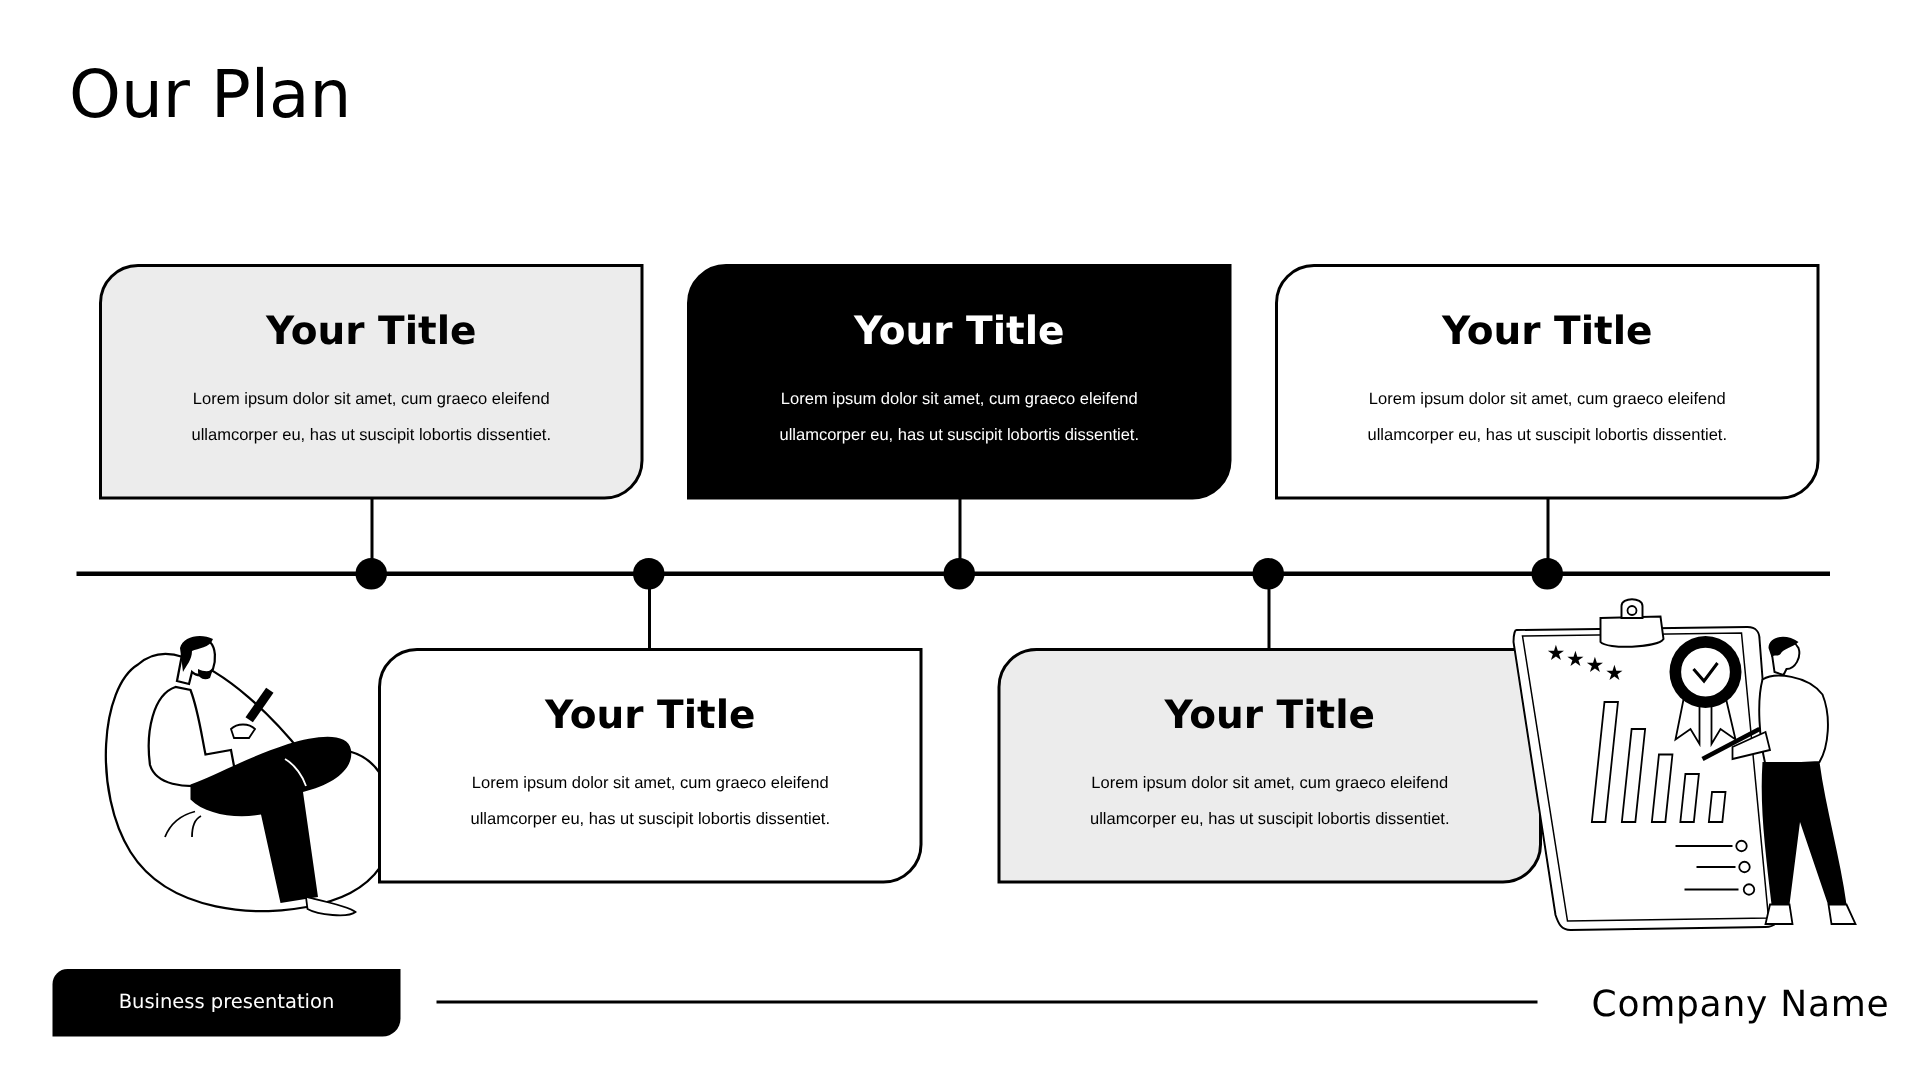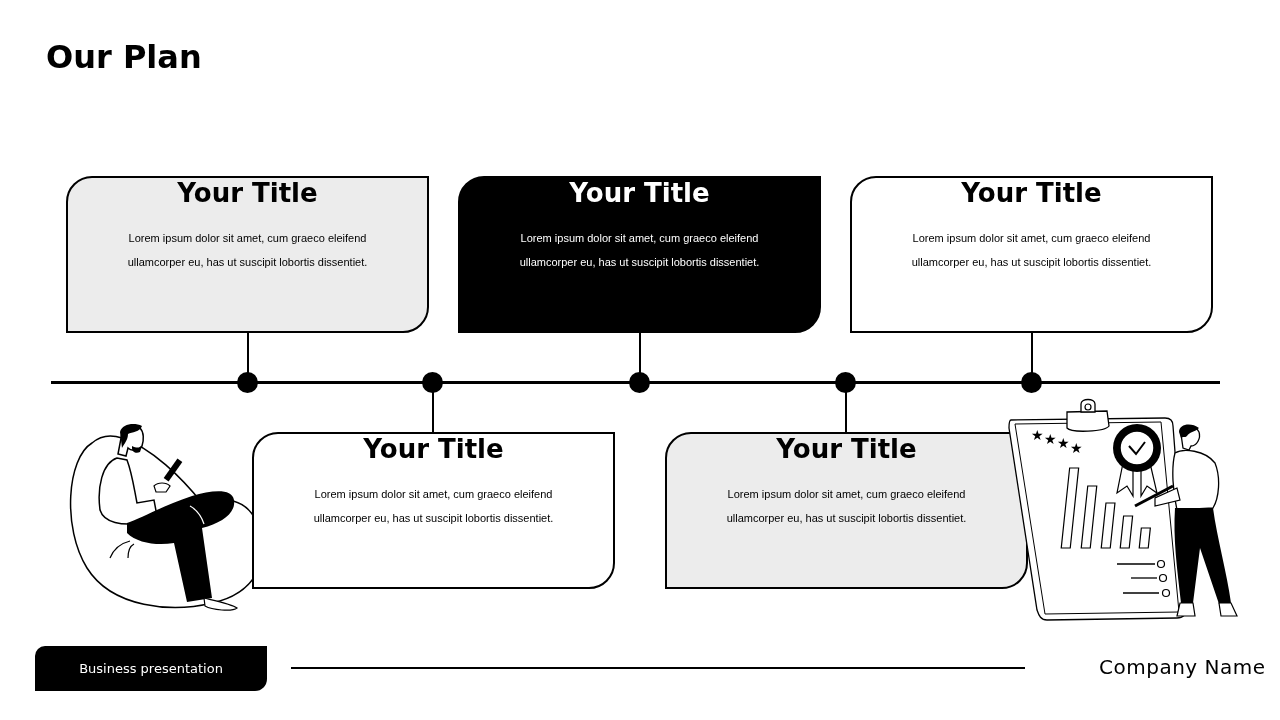--- a/index.html
+++ b/index.html
@@ -2,60 +2,60 @@
 <html><head>
   <meta charset="utf-8">
   <style>
     html, body { margin: 0; padding: 0; }
     body {
       width: 1280px; height: 720px; position: relative; overflow: hidden;
       background: #ffffff; font-family: "Liberation Sans", sans-serif; color: #000;
     }
     .page-title {
       position: absolute; left: 46px; top: 40px; margin: 0;
-      font-family: "DejaVu Sans", sans-serif; font-weight: bold; font-size: 32px;
+      font-family: "DejaVu Sans", sans-serif; font-weight: normal; font-size: 44px;
       letter-spacing: 0px; line-height: 1.1;
     }
     .timeline-line {
       position: absolute; left: 51px; top: 381px; width: 1169px; height: 3px; background: #000;
     }
     .dot {
       position: absolute; width: 21px; height: 21px; border-radius: 50%; background: #000;
       top: 372px;
     }
     .connector { position: absolute; width: 2px; background: #000; }
     .card {
       position: absolute; box-sizing: border-box; border: 2.5px solid #000;
       border-radius: 26px 0 26px 0;
       text-align: center;
     }
     .card.grey { background: #ececec; }
     .card.white { background: #ffffff; }
     .card.black { background: #000000; color: #ffffff; border-color: #000; }
     .card-title {
       font-family: "DejaVu Sans", sans-serif; font-weight: bold; font-size: 26px;
-      letter-spacing: 0px;
+      margin-top: 28px; letter-spacing: 0px;
     }
     .card-body {
       font-family: "Liberation Sans", sans-serif; font-size: 11px; line-height: 24px;
       margin-top: 18px; padding: 0 20px;
     }
     .footer-badge {
       position: absolute; left: 35px; top: 646px; width: 232px; height: 45px;
       background: #000; color: #fff; border-radius: 0 0 12px 0;
       display: flex; align-items: center; justify-content: center;
       font-family: "DejaVu Sans", sans-serif; font-size: 13px;
       border-top-left-radius: 10px;
     }
     .footer-line {
       position: absolute; left: 291px; top: 667px; width: 734px; height: 2px; background: #000;
     }
     .company-name {
-      position: absolute; left: 1099px; top: 655px;
-      font-family: "DejaVu Sans", sans-serif; font-size: 20px; letter-spacing: 0.5px;
+      position: absolute; left: 1061px; top: 655px;
+      font-family: "DejaVu Sans", sans-serif; font-size: 24px; letter-spacing: 0.5px;
     }
     .illustration { position: absolute; }
   </style>
 </head>
 <body>
 
 <h1 class="page-title">Our Plan</h1>
 
 <div class="timeline-line"></div>
 

